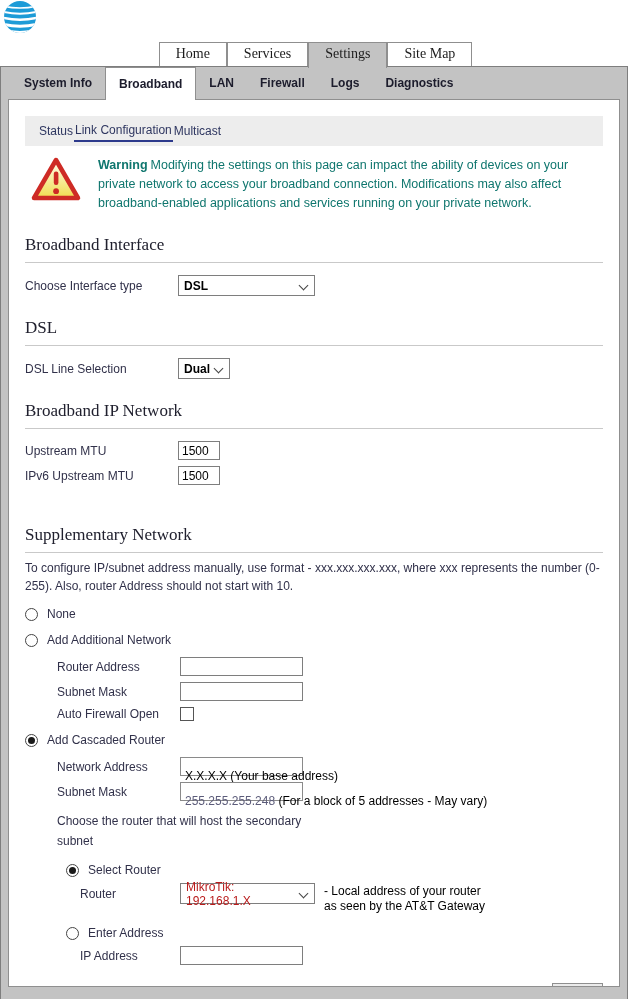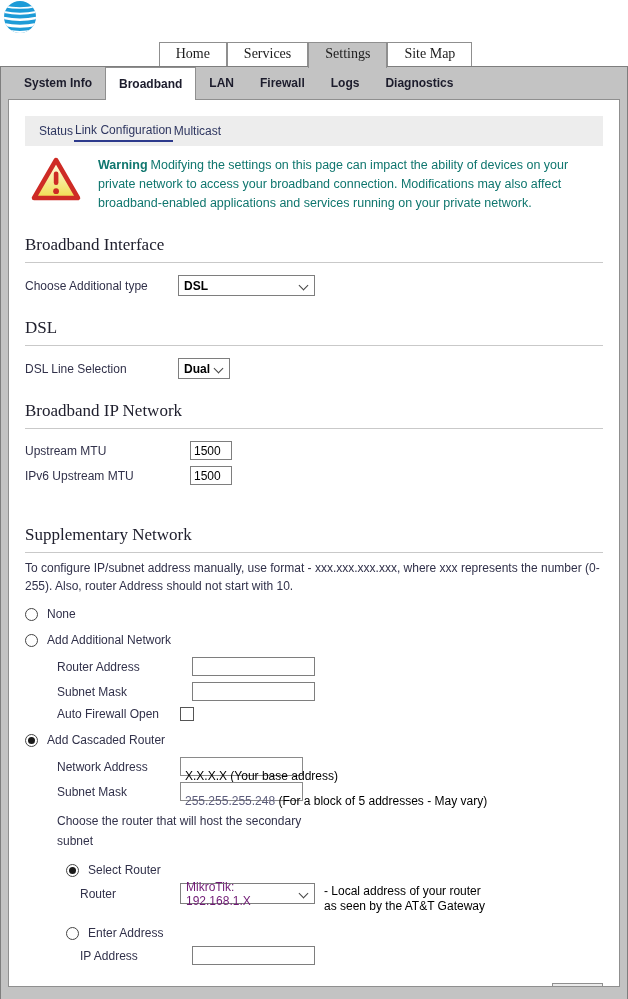--- a/index.html
+++ b/index.html
@@ -59,24 +59,24 @@
   .sel{
     box-sizing:border-box;height:21px;border:1px solid #7e7e7e;background:#fff;
     display:flex;align-items:center;padding:0 20px 0 5px;font-size:12px;
     font-weight:bold;color:#000;position:relative;flex:none;
   }
   .sel .chev{
     position:absolute;right:7px;top:6px;width:6px;height:6px;
     border-right:1.4px solid #444;border-bottom:1.4px solid #444;
     transform:rotate(45deg);
   }
-  .sel.plain{font-weight:normal;color:#701a75;justify-content:center;}
+  .sel.plain{font-weight:normal;color:#b91c1c;justify-content:center;}
   .txt{
     box-sizing:border-box;height:19px;border:1px solid #7e7e7e;font-size:12px;
-    padding:0 3px;font-family:"Liberation Sans",sans-serif;color:#000;background:#fff;margin-left:12px;
+    padding:0 3px;font-family:"Liberation Sans",sans-serif;color:#000;background:#fff;
   }
   .w-mtu{width:42px;} .w-ip{width:123px;}
   
   .note{margin-top:6px;font-size:12px;line-height:18px;color:#31314a;width:575px;}
   
   .opt{display:flex;align-items:center;margin-top:12px;}
   .radio{
     width:13px;height:13px;box-sizing:border-box;border:1px solid #444;
     border-radius:50%;margin-right:9px;background:#fff;position:relative;flex:none;
   }
@@ -171,21 +171,21 @@
         </svg>
       </span>
       <div class="warn-text">
         <b>Warning</b><span>Modifying the settings on this page can impact the ability of devices on your private network to access your broadband connection. Modifications may also affect broadband-enabled applications and services running on your private network.</span>
       </div>
     </div>
 
     <h2 class="sec">Broadband Interface</h2>
     <hr class="rule">
     <div class="row" style="margin-top:12px;">
-      <span class="lbl">Choose Additional type</span>
+      <span class="lbl">Choose Interface type</span>
       <div class="sel" style="width:137px;">
         <span>DSL</span>
         <span class="chev"></span>
       </div>
     </div>
 
     <h2 class="sec">DSL</h2>
     <hr class="rule">
     <div class="row" style="margin-top:12px;">
       <span class="lbl">DSL Line Selection</span>

